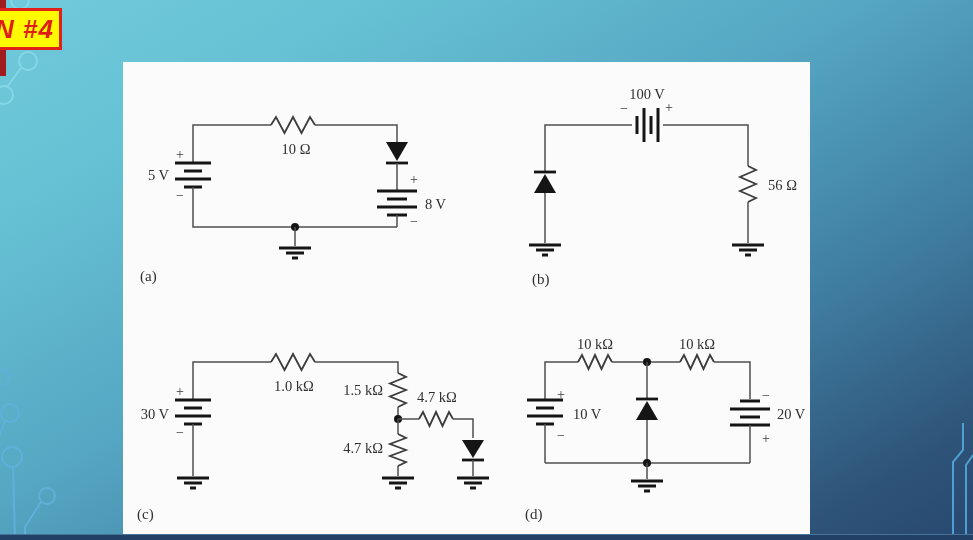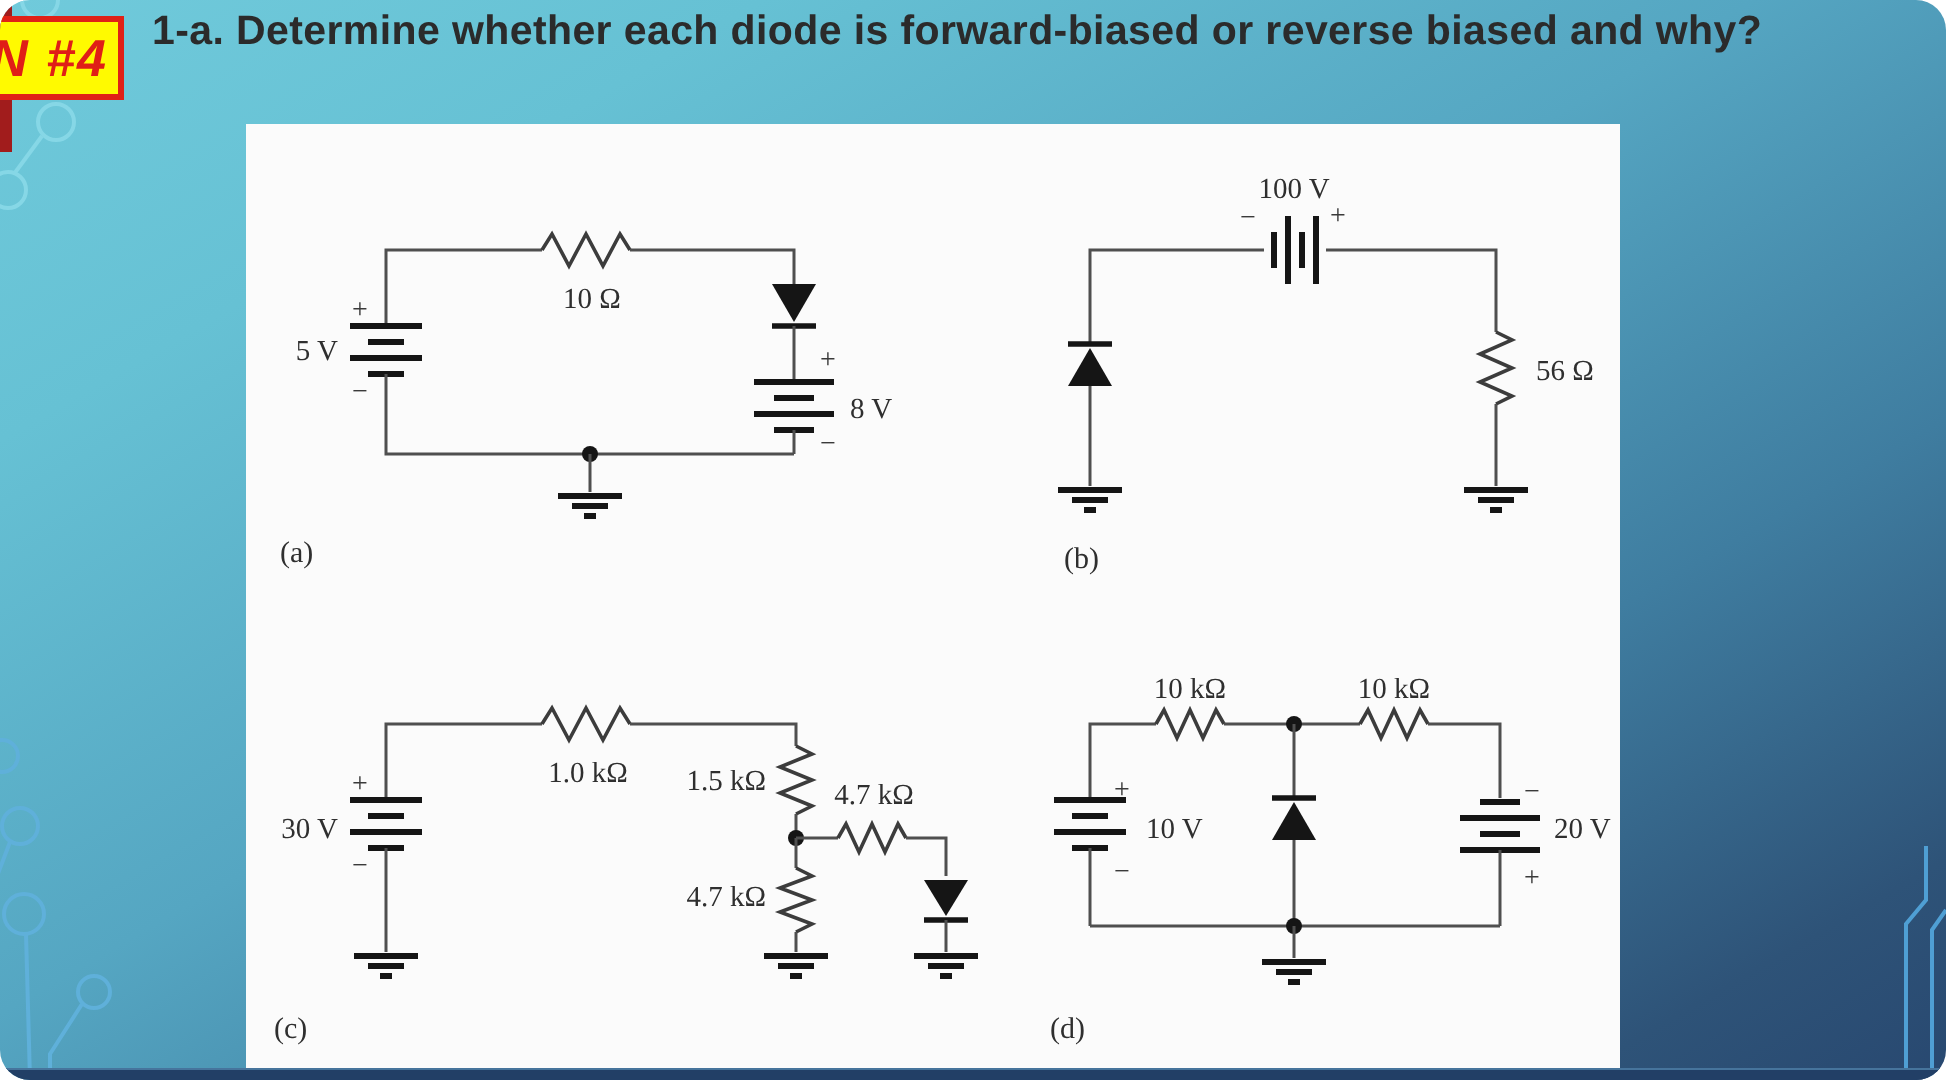--- a/index.html
+++ b/index.html
@@ -1,19 +1,19 @@
 <!DOCTYPE html>
 <html><head>
 <meta charset="utf-8">
 <style>
   html,body{margin:0;padding:0;}
   body{width:973px;height:540px;overflow:hidden;}
   .slide{position:relative;width:973px;height:540px;overflow:hidden;
          background:linear-gradient(150deg,#70cadb 0%,#66c1d4 20%,#55a6c2 46%,#3f7da0 70%,#2e5378 90%,#284870 100%);
-         font-family:"Liberation Sans","DejaVu Sans",sans-serif;border-radius:15px;}
+         font-family:"Liberation Sans","DejaVu Sans",sans-serif;}
   .bg-deco{position:absolute;left:0;top:0;width:973px;height:540px;pointer-events:none;}
   .badge-backer{position:absolute;left:-10px;top:0;width:16px;height:76px;background:#a11c1c;}
   .badge{position:absolute;left:-26px;top:8px;width:88px;height:42px;background:#fffa00;
          border:3px solid #e02117;box-sizing:border-box;display:flex;align-items:center;justify-content:flex-end;}
   .badge span{font-size:26px;font-weight:bold;font-style:italic;color:#e01e17;padding-right:5px;letter-spacing:1px;}
   .title{position:absolute;left:76px;top:3px;width:890px;color:#2b2b2b;font-size:20.5px;
          line-height:26px;font-weight:600;letter-spacing:0.2px;}
   .title sup{font-size:13px;}
   .panel{position:absolute;left:123px;top:62px;width:687px;height:473px;background:#fbfbfb;}
   .panel svg{display:block;}
@@ -58,21 +58,20 @@
       <polyline points="973,455 966,465 966,540"></polyline>
     </g>
   </svg>
 
   <div class="badge-backer"></div>
   <div class="badge">
     <span>N #4</span>
   </div>
 
   <div class="title">
-    <div>1-a. Determine whether each diode is forward-biased or reverse biased and why?</div>
   </div>
 
   <div class="panel">
     <svg width="687" height="473" viewBox="0 0 687 473">
 
       <g>
         <polyline class="wire" points="70,100 70,63 148,63"></polyline>
         <path class="res" d="M148,63 l5,-8 l8.5,16 l8.5,-16 l8.5,16 l8.5,-16 l5,8"></path>
         <polyline class="wire" points="192,63 274,63 274,80"></polyline>
         <text class="lbl" x="173" y="92" text-anchor="middle">10 Ω</text>

